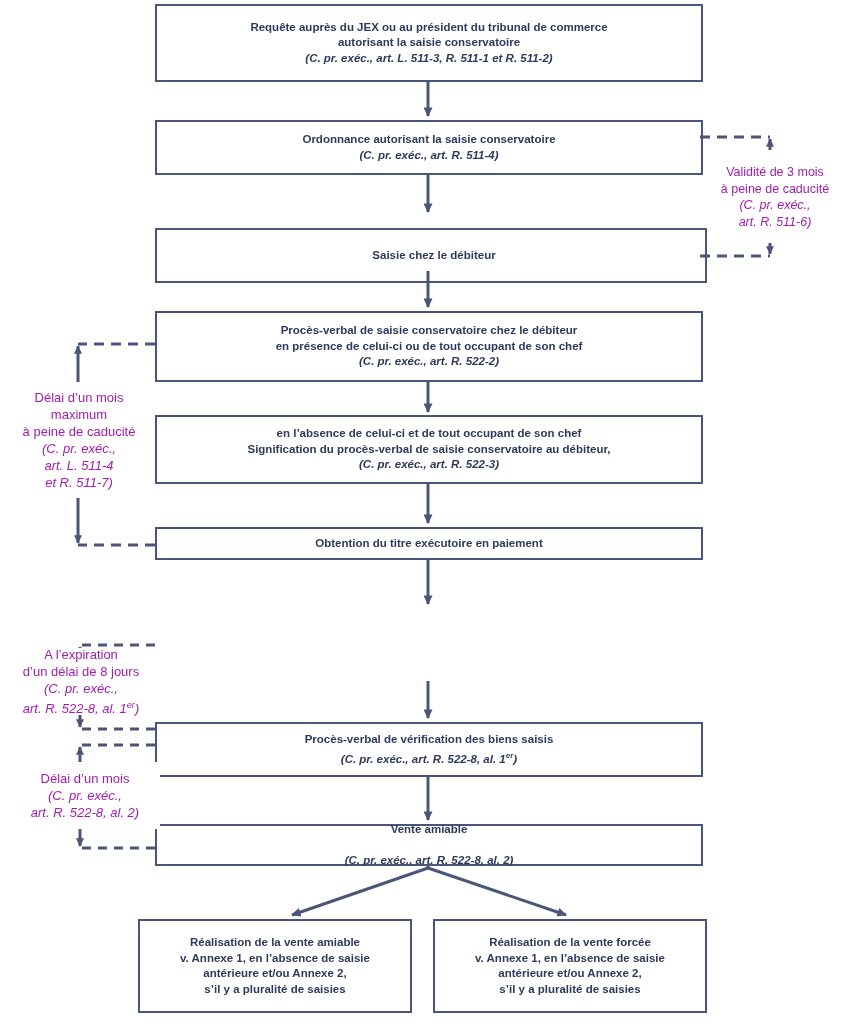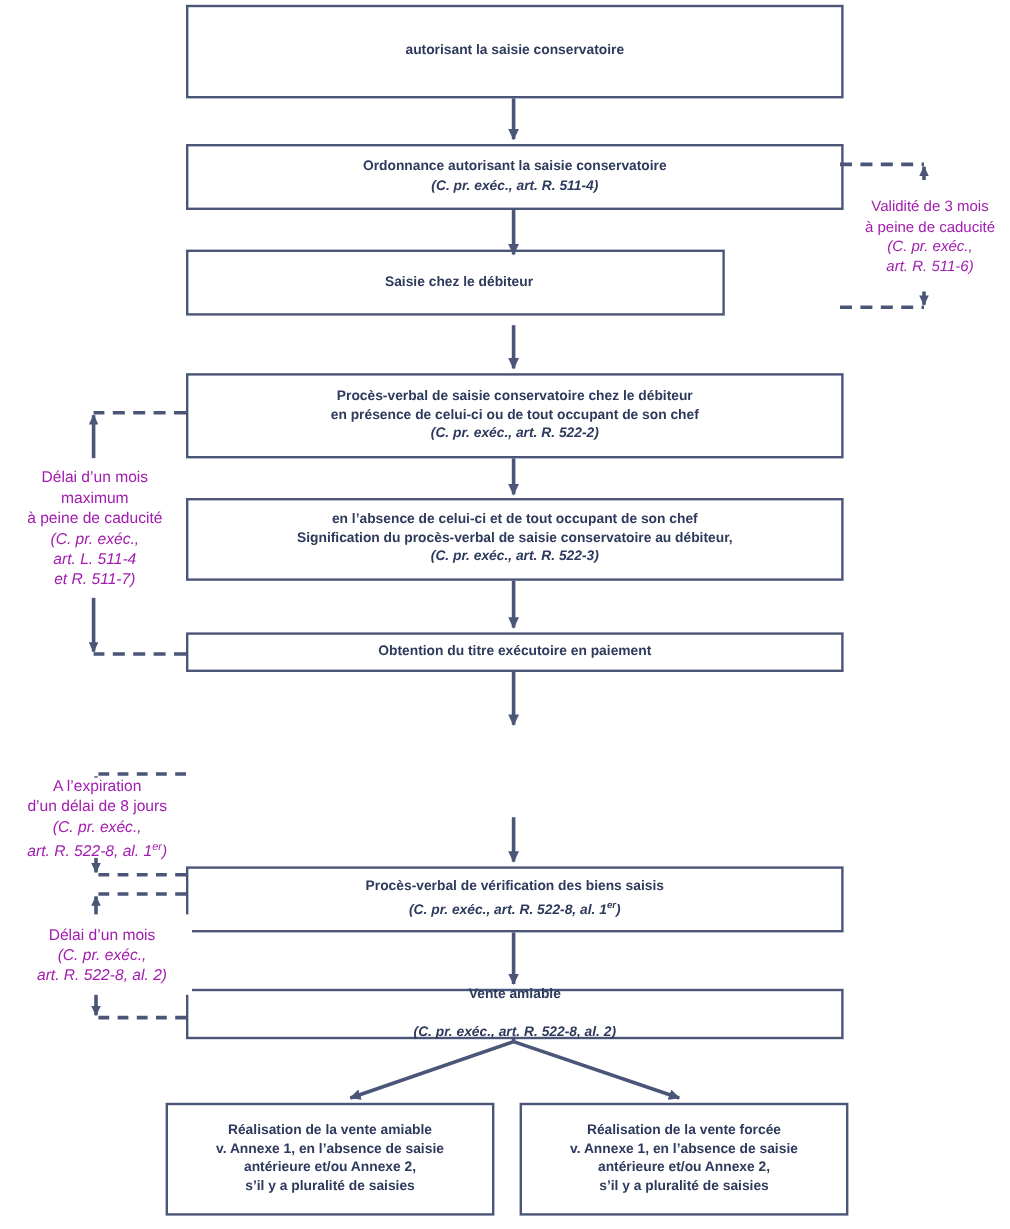--- a/index.html
+++ b/index.html
@@ -126,29 +126,31 @@
 
     <g stroke="#4a5578" stroke-width="3" fill="none">
       <path d="M155,745 L80,745" stroke-dasharray="9 7"></path>
       <path d="M155,848 L80,848" stroke-dasharray="9 7"></path>
       <line x1="80" y1="766" x2="80" y2="747" marker-end="url(#arwS)"></line>
       <line x1="80" y1="828" x2="80" y2="846" marker-end="url(#arwS)"></line>
     </g>
   </svg>
 
   <div class="node" style="left:155px; top:4px; width:548px; height:78px;">
+    <span>Requête auprès du JEX ou au président du tribunal de commerce</span>
     <span>autorisant la saisie conservatoire</span>
+    <span class="ref">(C. pr. exéc., art. L. 511-3, R. 511-1 et R. 511-2)</span>
   </div>
 
   <div class="node" style="left:155px; top:120px; width:548px; height:55px;text-align:center;">
     <span>Ordonnance autorisant la saisie conservatoire</span>
     <span class="ref">(C. pr. exéc., art. R. 511-4)</span>
   </div>
 
-  <div class="node" style="left:155px; top:208px; width:449px; height:55px;padding-left:14px;">
+  <div class="node" style="left:155px; top:228px; width:552px; height:55px;padding-left:14px;">
     <span>Saisie chez le débiteur</span>
   </div>
 
   <div class="node" style="left:155px; top:311px; width:548px; height:71px;">
     <span>Procès-verbal de saisie conservatoire chez le débiteur</span>
     <span>en présence de celui-ci ou de tout occupant de son chef</span>
     <span class="ref">(C. pr. exéc., art. R. 522-2)</span>
   </div>
 
   <div class="node" style="left:155px; top:415px; width:548px; height:69px;">

